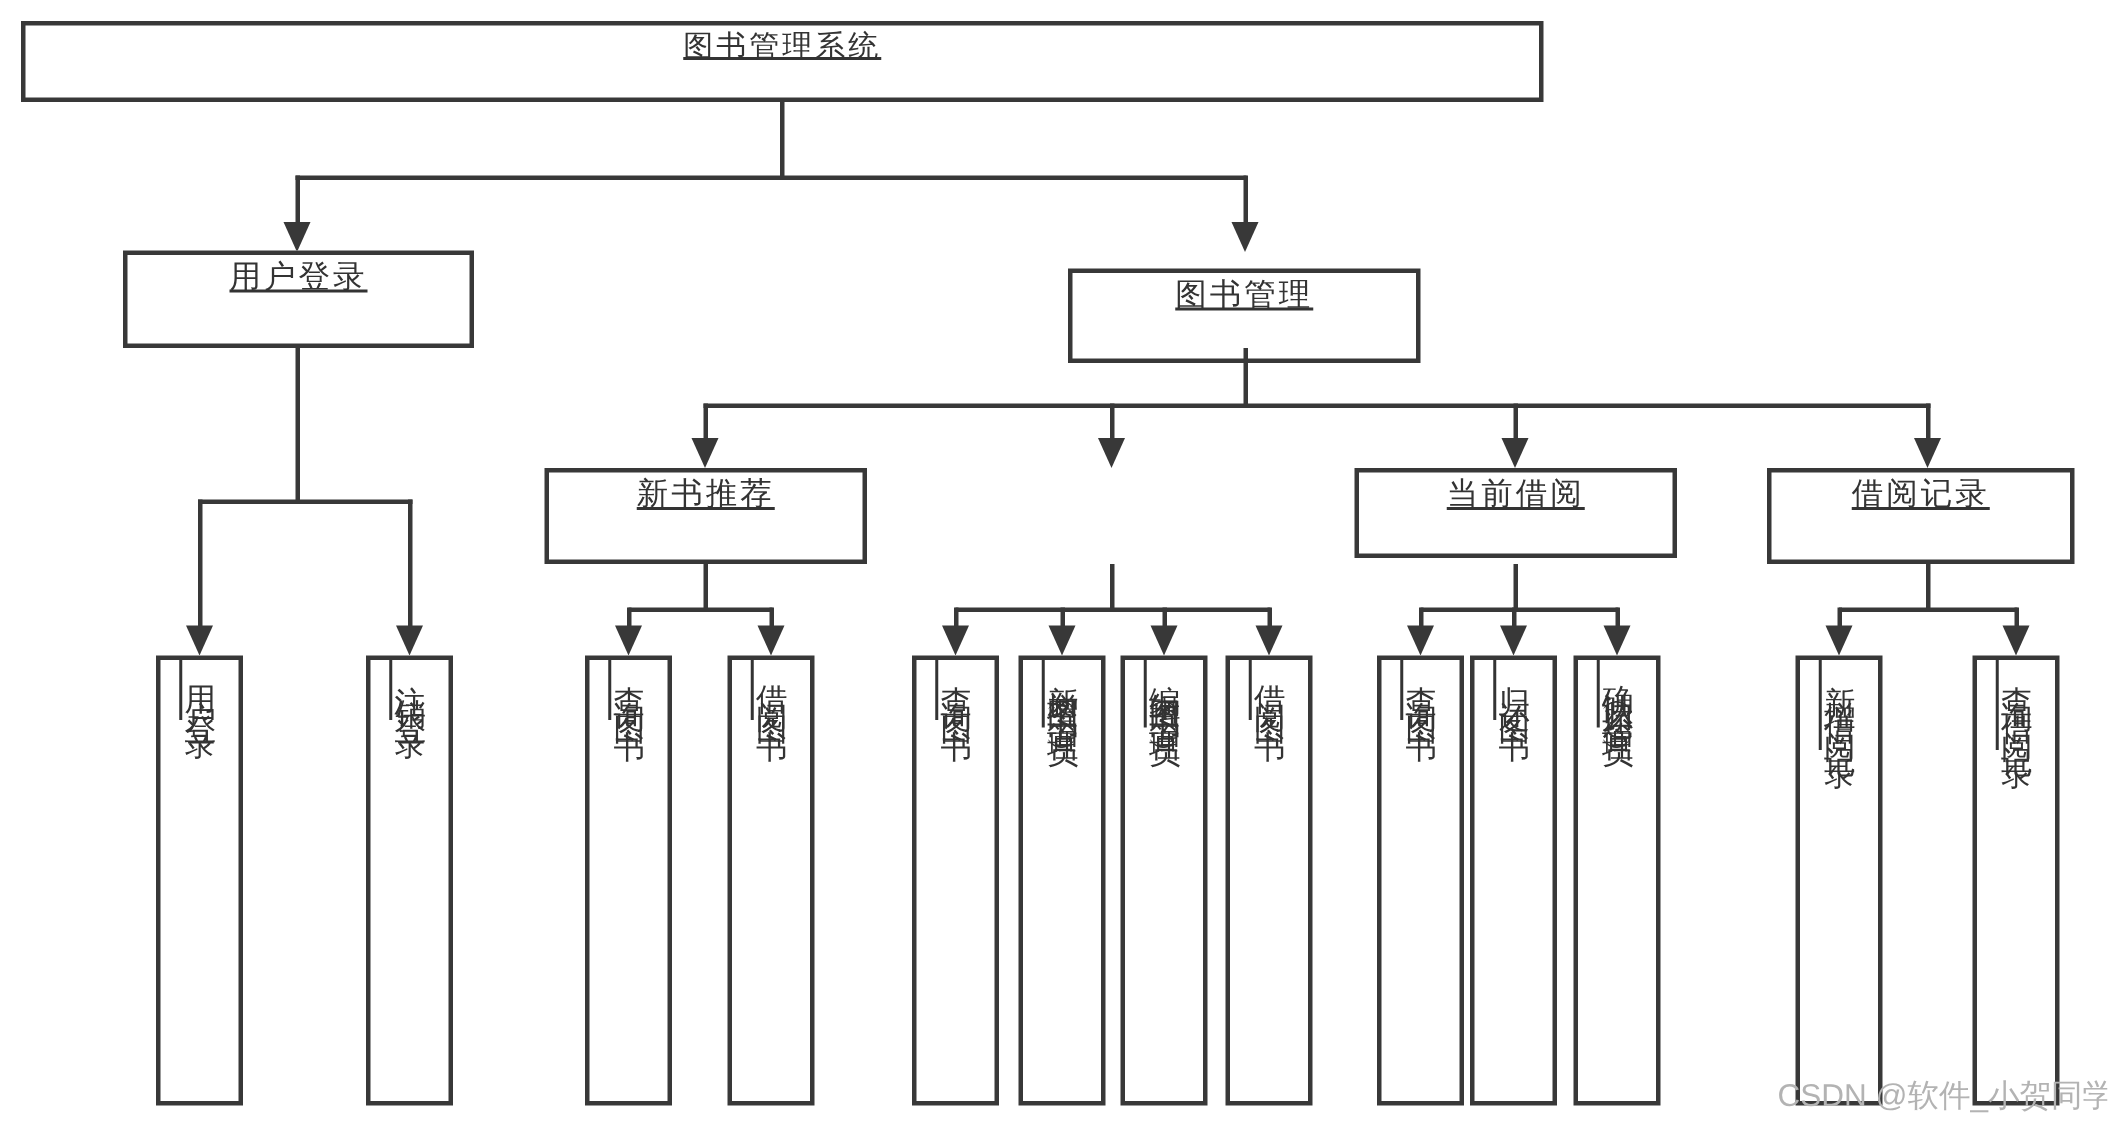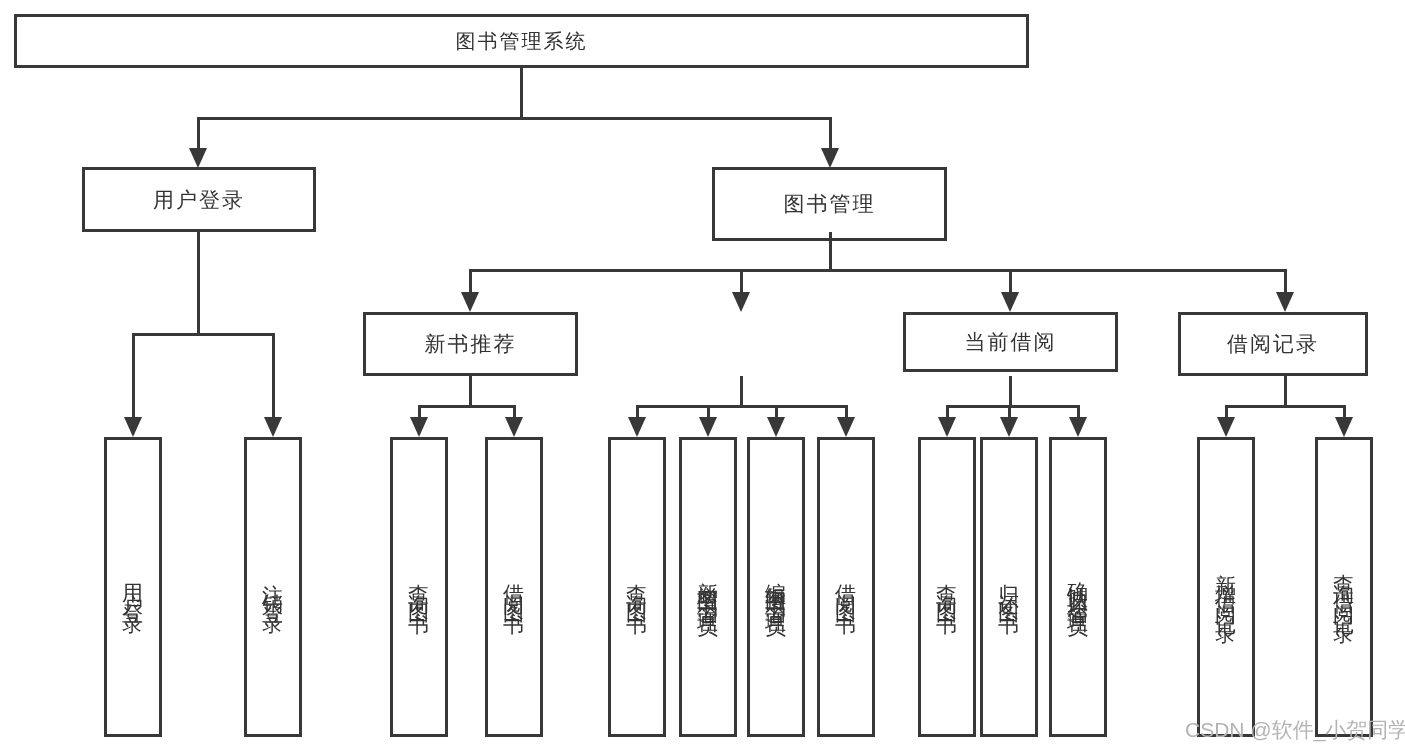--- a/index.html
+++ b/index.html
@@ -4,21 +4,21 @@
 <style>
   html,body { margin:0; padding:0; background:#ffffff; }
   .canvas {
     position:relative; width:1405px; height:747px;
     background:#ffffff; overflow:hidden;
     font-family:"Liberation Sans", sans-serif; color:#333333;
   }
   .box {
     position:absolute; background:#ffffff;
     border:3px solid #383838; box-sizing:border-box;
-    display:flex; align-items:center; justify-content:center;
+    display:flex; align-items:flex-start; justify-content:center;text-decoration:underline;
   }
   .hbox { font-size:21px; letter-spacing:2px; white-space:nowrap; }
   .titlebox { font-size:20px; }
   .vbox .vtext {
     writing-mode:vertical-rl; text-orientation:mixed;
     font-size:21px; letter-spacing:10px; line-height:1;
   }
   .vbox .vtext.long { letter-spacing:5px; }
   .hl, .vl { position:absolute; background:#383838; }
   .hl { height:3px; }
@@ -45,21 +45,21 @@
   <div class="vl" style="left:520px; top:68px;  height:50px;"></div>
   <div class="hl" style="left:197px; top:117px; width:634px;"></div>
   <div class="vl" style="left:197px; top:117px; height:33px;"></div>
   <div class="ar" style="left:189px; top:148px;"></div>
   <div class="vl" style="left:829px; top:117px; height:33px;"></div>
   <div class="ar" style="left:821px; top:148px;"></div>
 
   <div class="box hbox" style="left:82px; top:167px; width:234px; height:65px;">
     <span>用户登录</span>
   </div>
-  <div class="box hbox" style="left:712px; top:167px; width:235px; height:74px;">
+  <div class="box hbox" style="left:712px; top:179px; width:235px; height:63px;">
     <span>图书管理</span>
   </div>
 
   <div class="vl" style="left:197px; top:232px; height:103px;"></div>
   <div class="hl" style="left:132px; top:333px; width:143px;"></div>
   <div class="vl" style="left:132px; top:333px; height:86px;"></div>
   <div class="ar" style="left:124px; top:417px;"></div>
   <div class="vl" style="left:272px; top:333px; height:86px;"></div>
   <div class="ar" style="left:264px; top:417px;"></div>
 
@@ -73,21 +73,21 @@
   <div class="ar" style="left:1001px; top:292px;"></div>
   <div class="vl" style="left:1284px; top:269px; height:26px;"></div>
   <div class="ar" style="left:1276px; top:292px;"></div>
 
   <div class="box hbox" style="left:363px;  top:312px; width:215px; height:64px;">
     <span>新书推荐</span>
   </div>
   <div class="box hbox" style="left:903px;  top:312px; width:215px; height:60px;">
     <span>当前借阅</span>
   </div>
-  <div class="box hbox" style="left:1178px; top:312px; width:190px; height:64px;">
+  <div class="box hbox" style="left:1178px; top:312px; width:205px; height:64px;">
     <span>借阅记录</span>
   </div>
 
   <div class="vl" style="left:469px;  top:376px; height:32px;"></div>
   <div class="vl" style="left:740px;  top:376px; height:32px;"></div>
   <div class="vl" style="left:1009px; top:376px; height:32px;"></div>
   <div class="vl" style="left:1284px; top:376px; height:32px;"></div>
 
   <div class="hl" style="left:419px;  top:405px; width:96px;"></div>
   <div class="hl" style="left:637px;  top:405px; width:210px;"></div>

